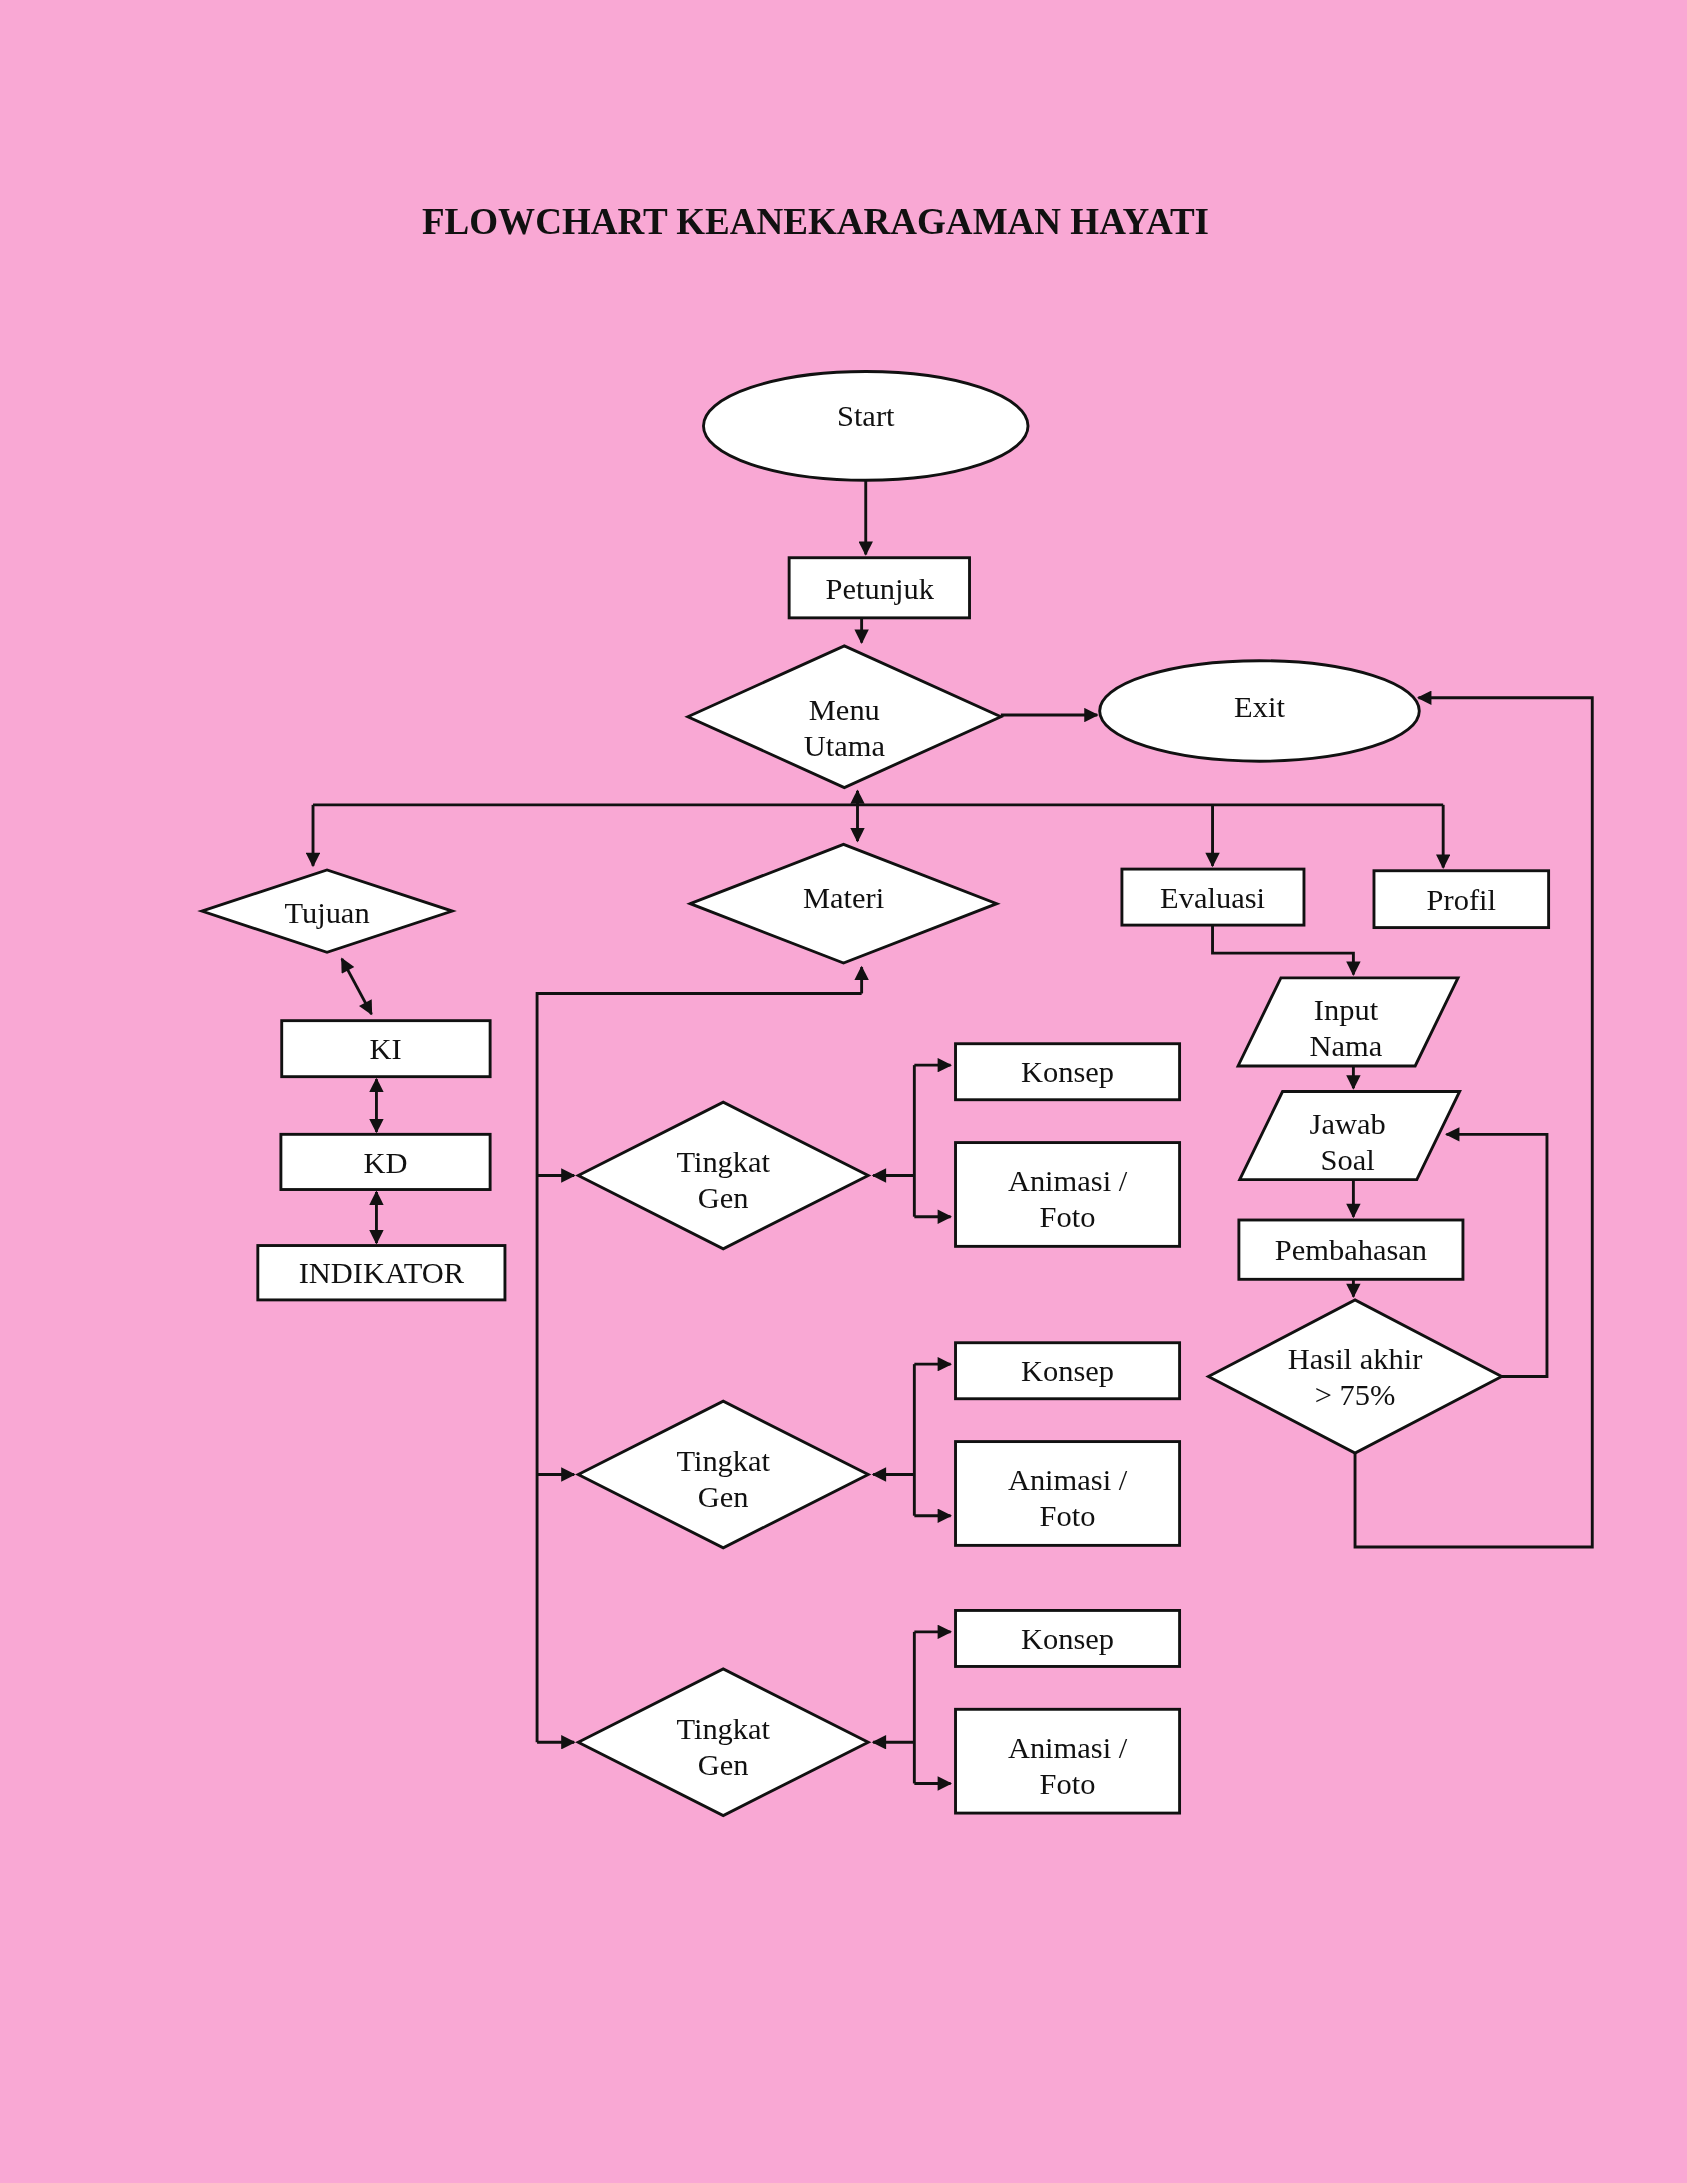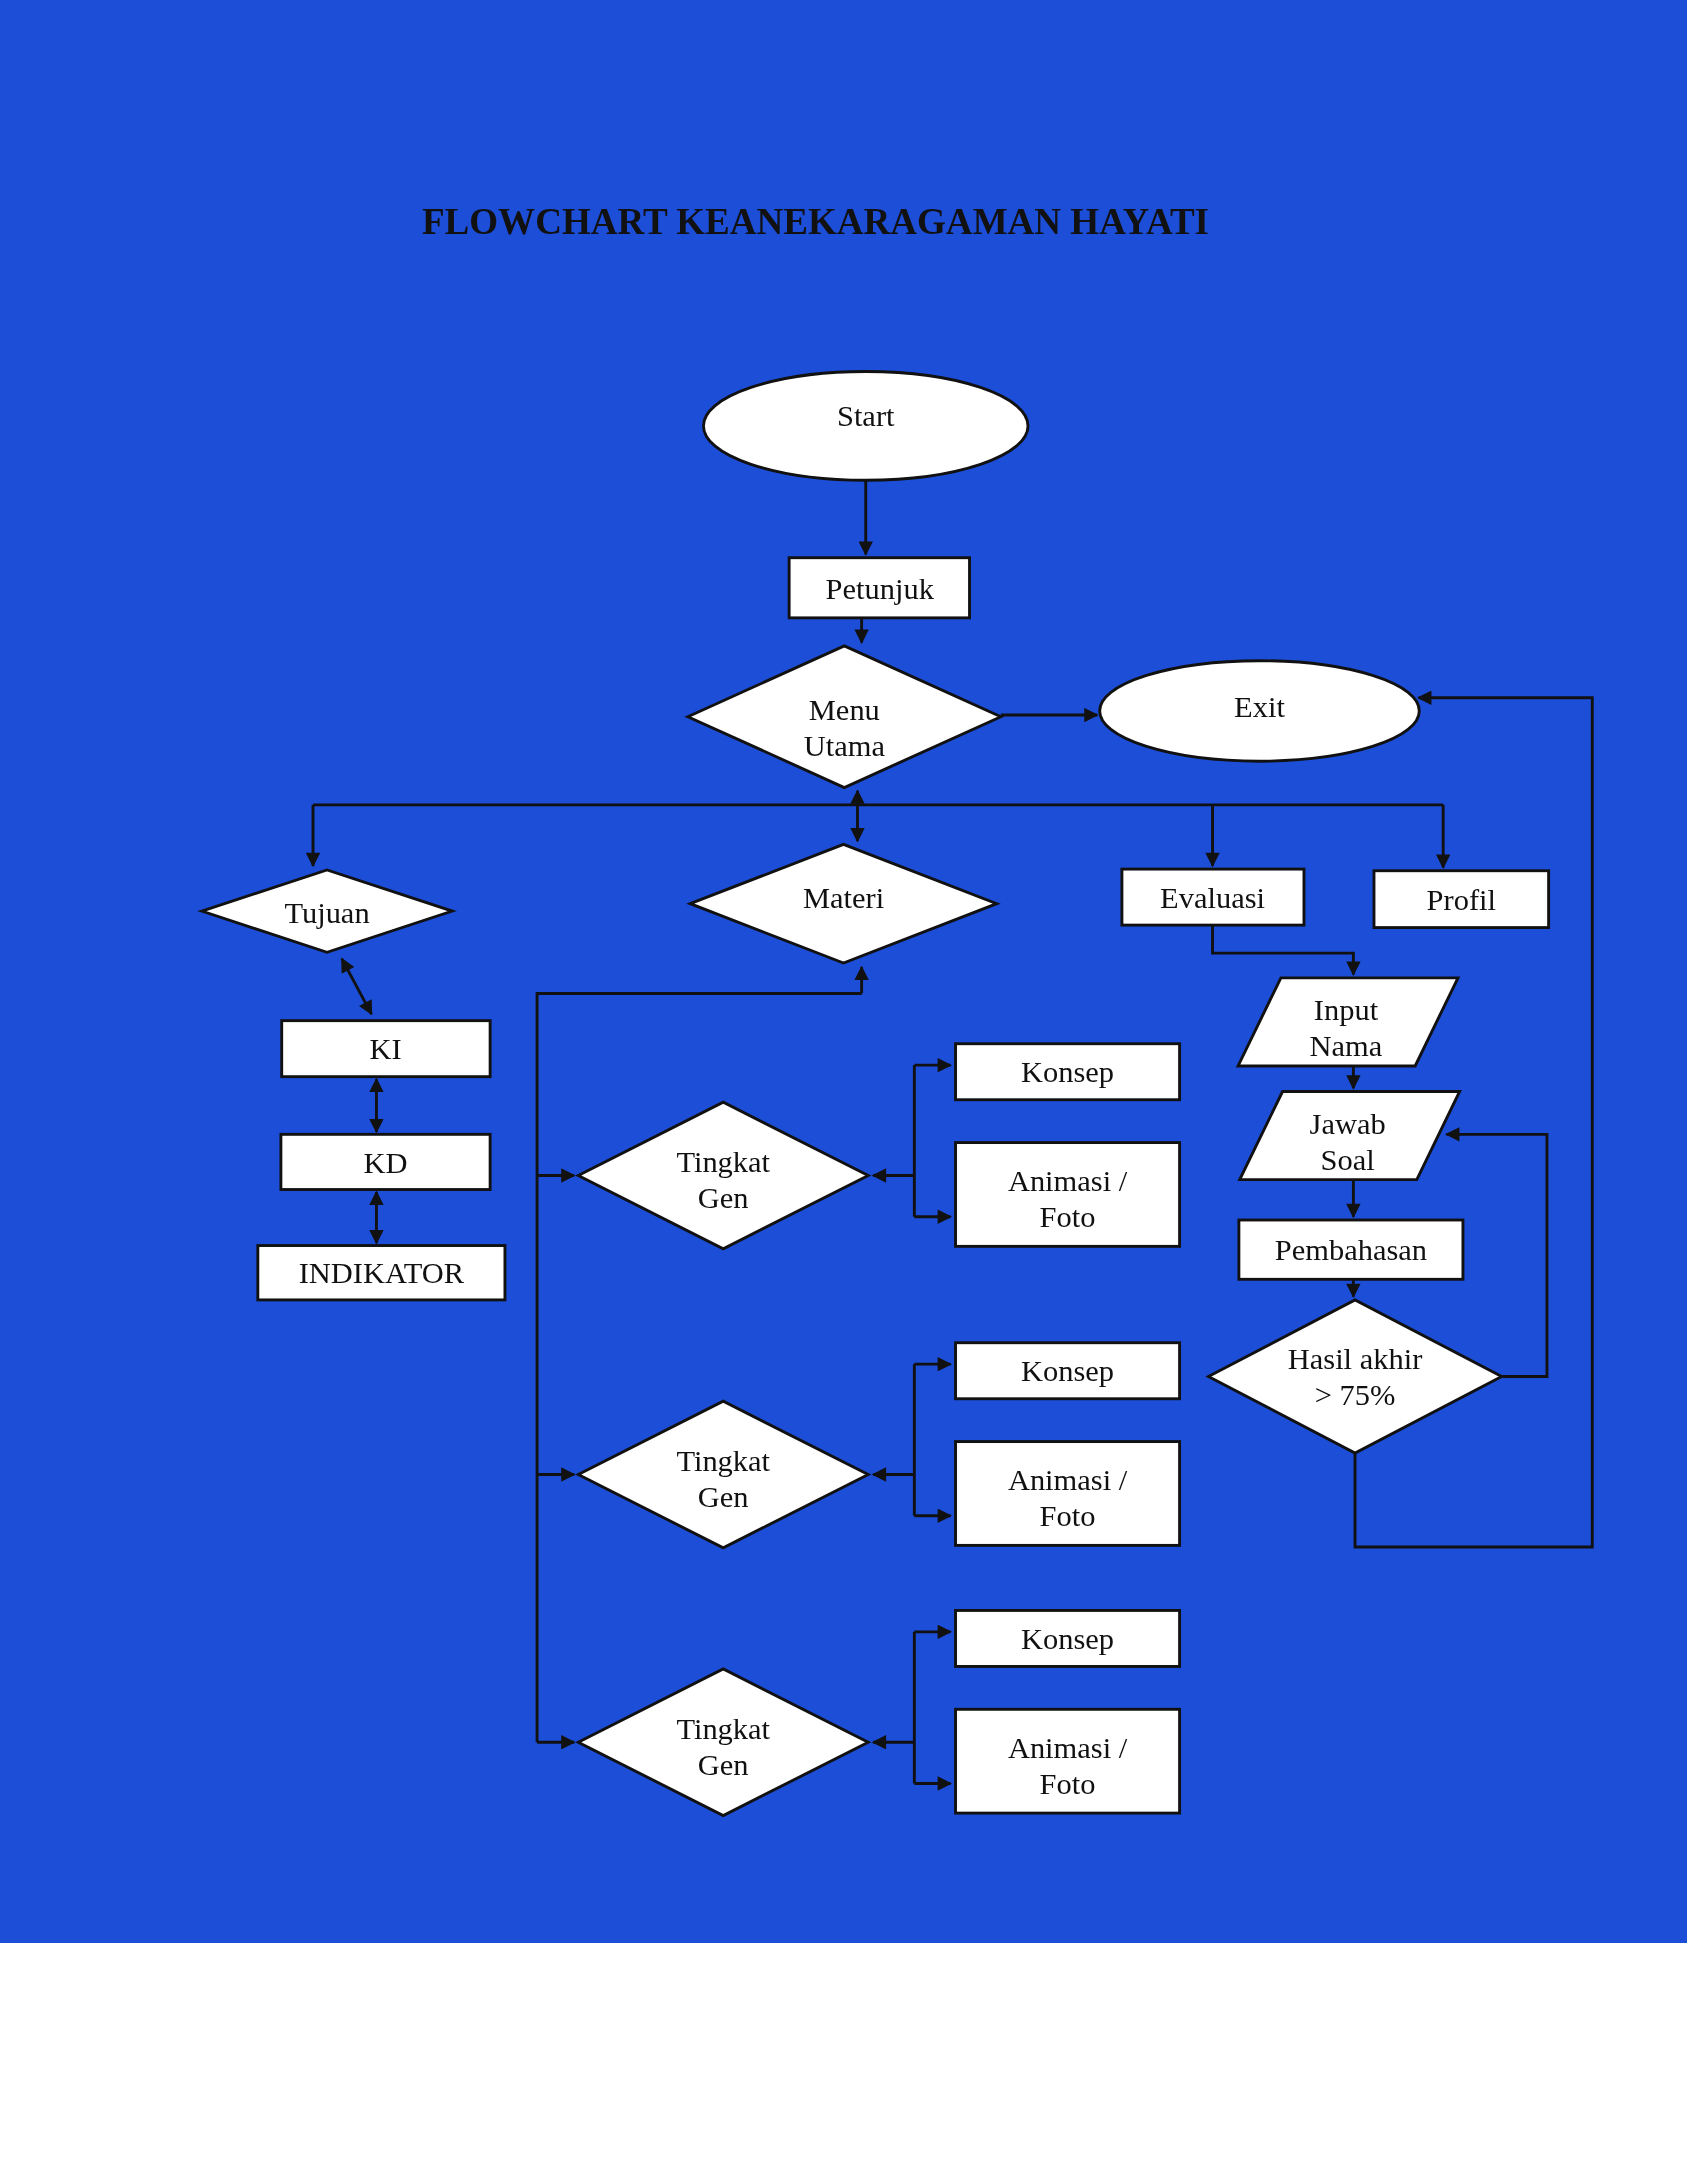--- a/index.html
+++ b/index.html
@@ -1,16 +1,16 @@
 <!DOCTYPE html>
 <html style="font-size:13px"><head>
 <meta charset="utf-8">
 <style>
   html,body{margin:0;padding:0;background:#ffffff;}
-  .page{width:1687px;height:1943px;background:#1d4ed8;position:relative;}
+  .page{width:1687px;height:2183px;background:#f9a8d4;position:relative;}
   svg{display:block;}
   .shape{fill:#ffffff;stroke:#111111;stroke-width:3.5;}
   .edge{fill:none;stroke:#111111;stroke-width:3.5;}
   text{font-family:"Liberation Serif","DejaVu Serif",serif;fill:#111111;
        font-size:37px;text-anchor:middle;}
   .title{font-size:45px;font-weight:bold;}
   .ah{fill:#111111;stroke:none;}
 </style>
 </head>
 <body>

